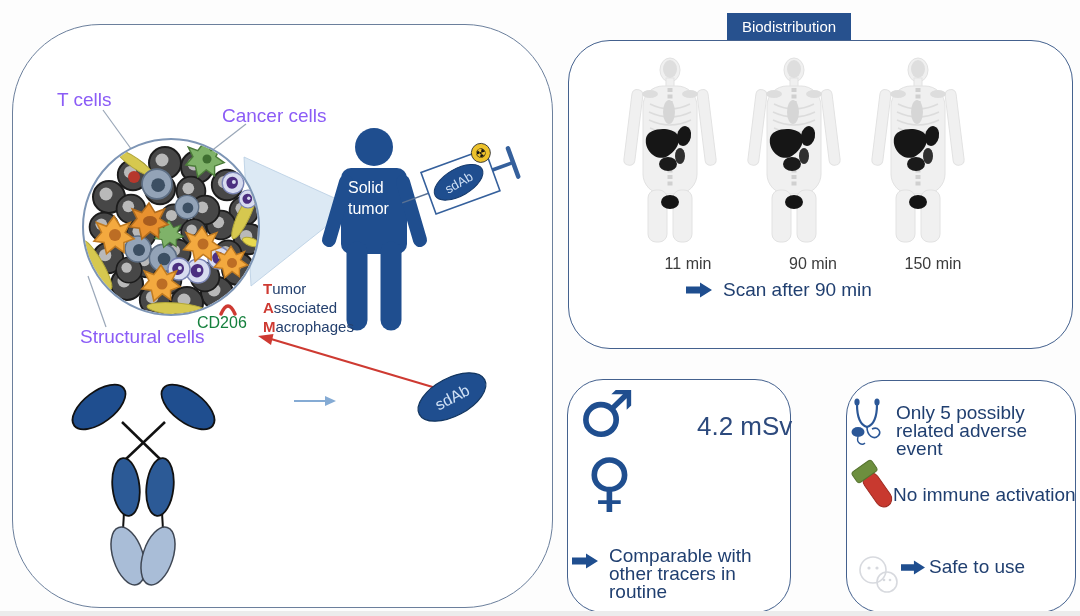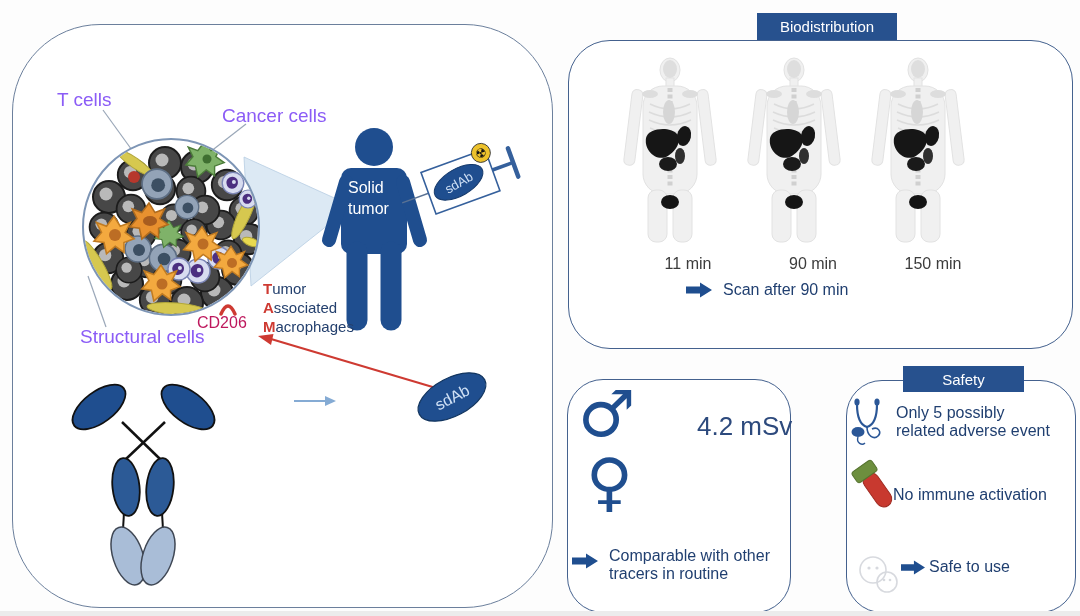--- a/index.html
+++ b/index.html
@@ -10,27 +10,27 @@
   .left-panel{left:12px;top:24px;width:539px;height:582px;border:1.6px solid #6b7f9c;border-radius:88px;}
   .bio-panel{left:568px;top:40px;width:503px;height:307px;border:1.4px solid #44618e;border-radius:42px;}
   .dosi-panel{left:567px;top:379px;width:222px;height:232px;border:1.4px solid #44618e;border-radius:36px;}
   .safety-panel{left:846px;top:380px;width:228px;height:231px;border:1.4px solid #44618e;border-radius:36px;}
   .hdr{position:absolute;background:#27518e;color:#ffffff;font-size:15px;
        display:flex;align-items:center;justify-content:center;z-index:5;}
   .t{position:absolute;color:#8b5cf6;font-size:19px;line-height:18px;white-space:nowrap;}
   .t.wrap{white-space:normal;}
   .tam-line{color:#24406e;font-size:15px;line-height:19px;}
   .tam-line b{color:#ce3a32;font-weight:bold;}
-  .red{color:#be185d;}
+  .red{color:#15803d;}
   .white{color:#ffffff;}
   .time{color:#3c3c3c;font-size:16px;transform:translateX(-50%);margin-left:16px;}
   .dose{color:#2d4a7d;font-size:26px;margin-left:44px;}
   .gender{position:absolute;color:#1f4e8f;font-weight:bold;line-height:1;
           font-family:"DejaVu Sans",sans-serif;}
-  .concl{color:#203f70;font-size:16px;line-height:18px;}
+  .concl{color:#203f70;font-size:19px;line-height:18px;}
   .wm-text{position:absolute;color:rgba(130,137,150,0.42);font-weight:bold;font-size:30px;
            letter-spacing:2px;z-index:9;white-space:nowrap;}
   .bottom-strip{position:absolute;left:0;top:611px;width:1080px;height:5px;background:#ececec;}
 </style>
 </head>
 <body>
 
 <div class="stage">
 
   <div class="panel left-panel"></div>
@@ -209,21 +209,21 @@
     <div class="tam-line"><b>A</b><span>ssociated</span></div>
     <div class="tam-line"><b>M</b><span>acrophages</span></div>
   </div>
 
   <div class="abs white" style="left:348px;top:177px;font-size:16px;line-height:21px;z-index:3">
     <div>Solid</div>
     <div>tumor</div>
   </div>
 
   <div class="panel bio-panel"></div>
-  <div class="hdr" style="left:757px;top:13px;width:140px;height:27px">
+  <div class="hdr" style="left:727px;top:13px;width:124px;height:27px">
     <span>Biodistribution</span>
   </div>
 
   <svg class="abs" style="left:568px;top:40px;width:503px;height:307px;z-index:2" viewBox="0 0 503 307">
     <defs>
       <g id="pet-body">
         <g fill="#f0f0f0" stroke="#e2e2e2" stroke-width="1">
           <ellipse cx="50" cy="16" rx="10" ry="12"></ellipse>
           <rect x="46" y="24" width="8" height="10"></rect>
           <rect x="23" y="32" width="54" height="108" rx="20"></rect>
@@ -285,23 +285,20 @@
   <div class="gender" style="left:578px;top:382px;font-size:64px;z-index:3">♂</div>
   <div class="abs dose" style="left:653px;top:411px;z-index:3">4.2 mSv</div>
   <div class="gender" style="left:586px;top:450px;font-size:64px;z-index:3">♀</div>
 
   <svg class="abs" style="left:572px;top:553px;width:26px;height:16px;z-index:3" viewBox="0 0 26 16">
     <path d="M0,4.5 H14 V0.5 L26,8 14,15.5 V11.5 H0 Z" fill="#1f4e8f"></path>
   </svg>
   <div class="abs concl wrap t" style="left:609px;top:547px;width:175px;white-space:normal;z-index:3">Comparable with other tracers in routine</div>
 
   <div class="panel safety-panel"></div>
-  <div class="hdr" style="left:903px;top:366px;width:121px;height:26px">
-    <span>Safety</span>
-  </div>
 
   <svg class="abs" style="left:848px;top:396px;width:40px;height:54px;z-index:3" viewBox="0 0 40 54">
     <path d="M9,8 C9,22 12,29 19,31 C26,29 29,22 29,8" fill="none" stroke="#2b5797" stroke-width="2.2"></path>
     <ellipse cx="9" cy="6" rx="2.6" ry="3.6" fill="#2b5797"></ellipse>
     <ellipse cx="29" cy="6" rx="2.6" ry="3.6" fill="#2b5797"></ellipse>
     <path d="M19,31 C19,40 26,44 30,40 C34,36 30,30 24,33" fill="none" stroke="#2b5797" stroke-width="1.6"></path>
     <ellipse cx="10" cy="36" rx="6.5" ry="5" fill="#2b5797"></ellipse>
     <path d="M10,41 C8,47 14,50 17,47" fill="none" stroke="#2b5797" stroke-width="1.4"></path>
   </svg>
   <div class="abs concl wrap t" style="left:896px;top:404px;width:158px;white-space:normal;z-index:3">Only 5 possibly related adverse event</div>

